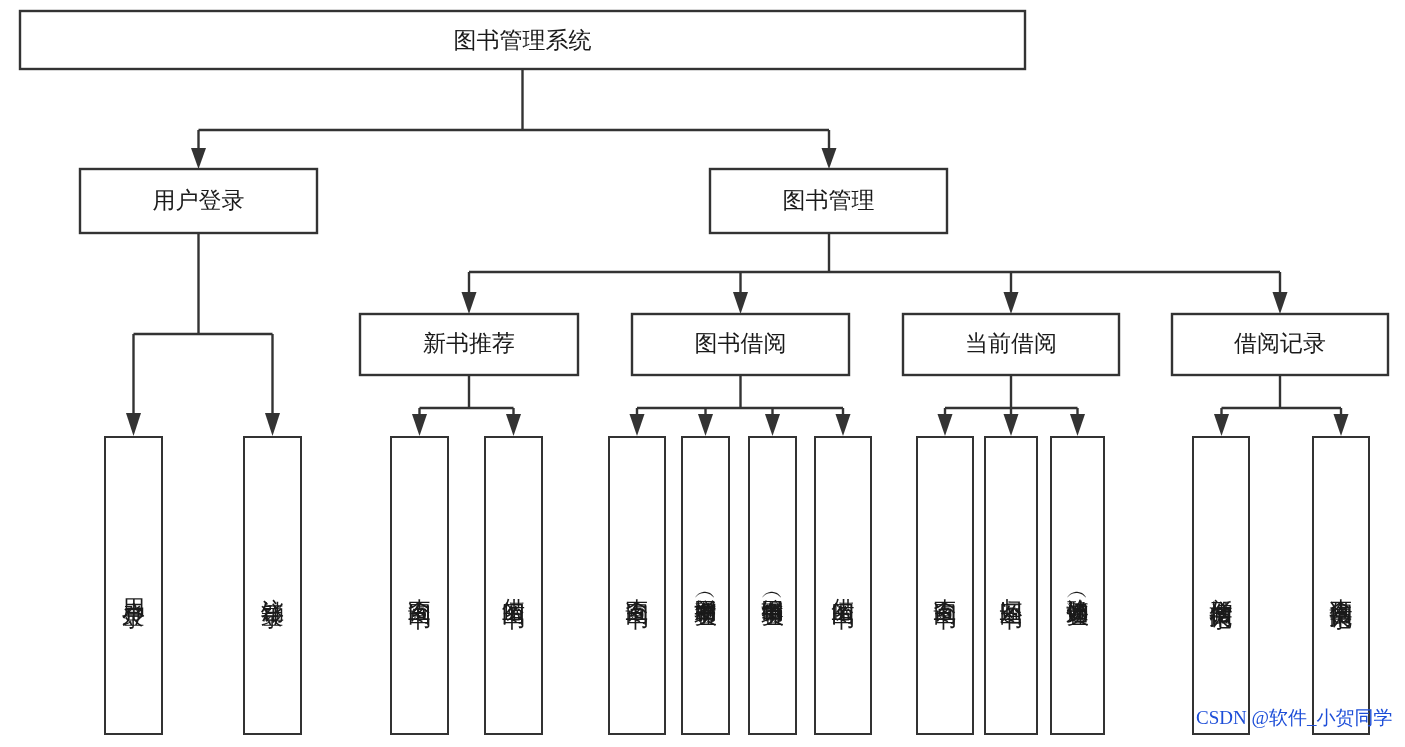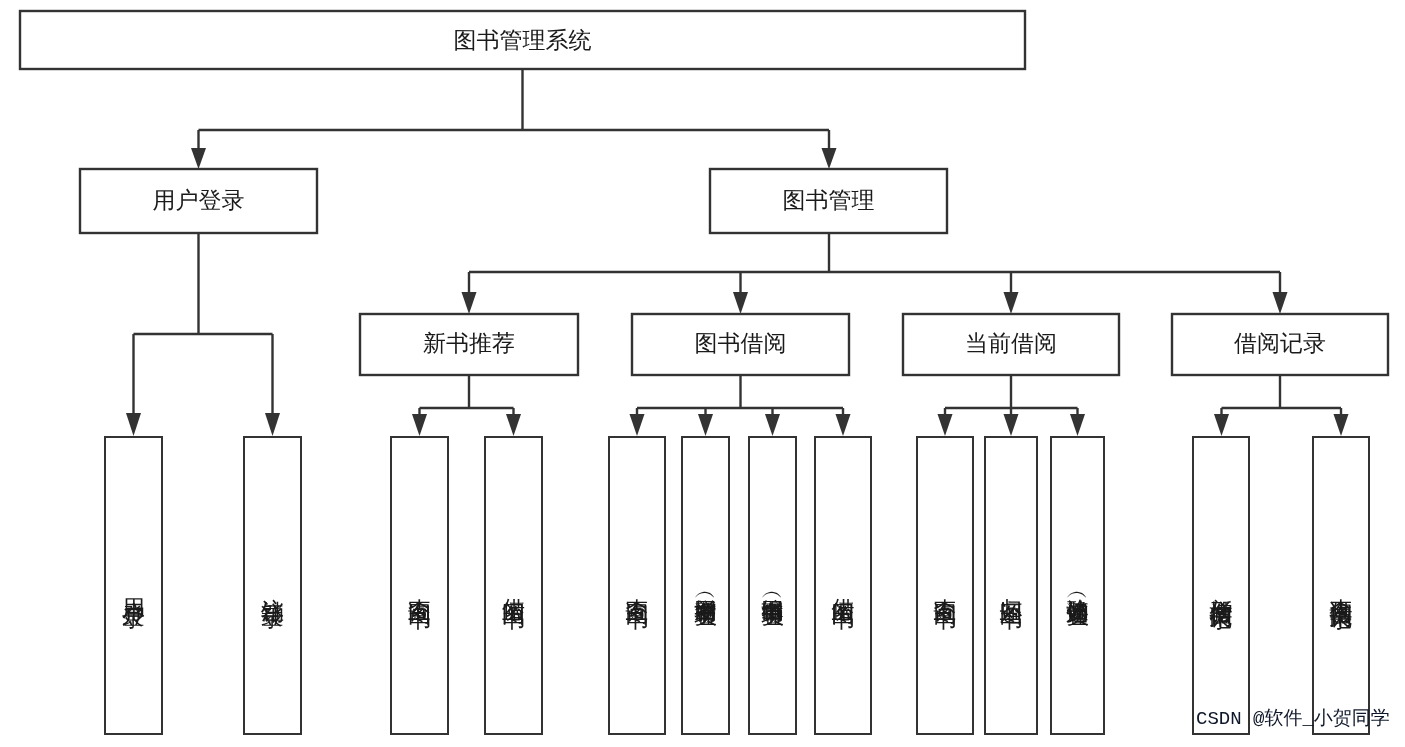--- a/index.html
+++ b/index.html
@@ -65,23 +65,23 @@
     font-family: "Liberation Sans", "DejaVu Sans", sans-serif;
     font-size: 23px;
     line-height: 1;
     letter-spacing: 3px;
     color: #1a1a1a;
     white-space: nowrap;
     user-select: none;
   }
   .watermark {
     position: absolute;
-    font-family: Liberation Mono, monospace;
+    font-family: Liberation Serif, serif;
     font-size: 19px;
-    color: #0f172a;
+    color: #1d4ed8;
     white-space: nowrap;
     user-select: none;
     pointer-events: none;
   }
 </style>
 </head>
 <body>
 
 <div id="diagram-root">
 

